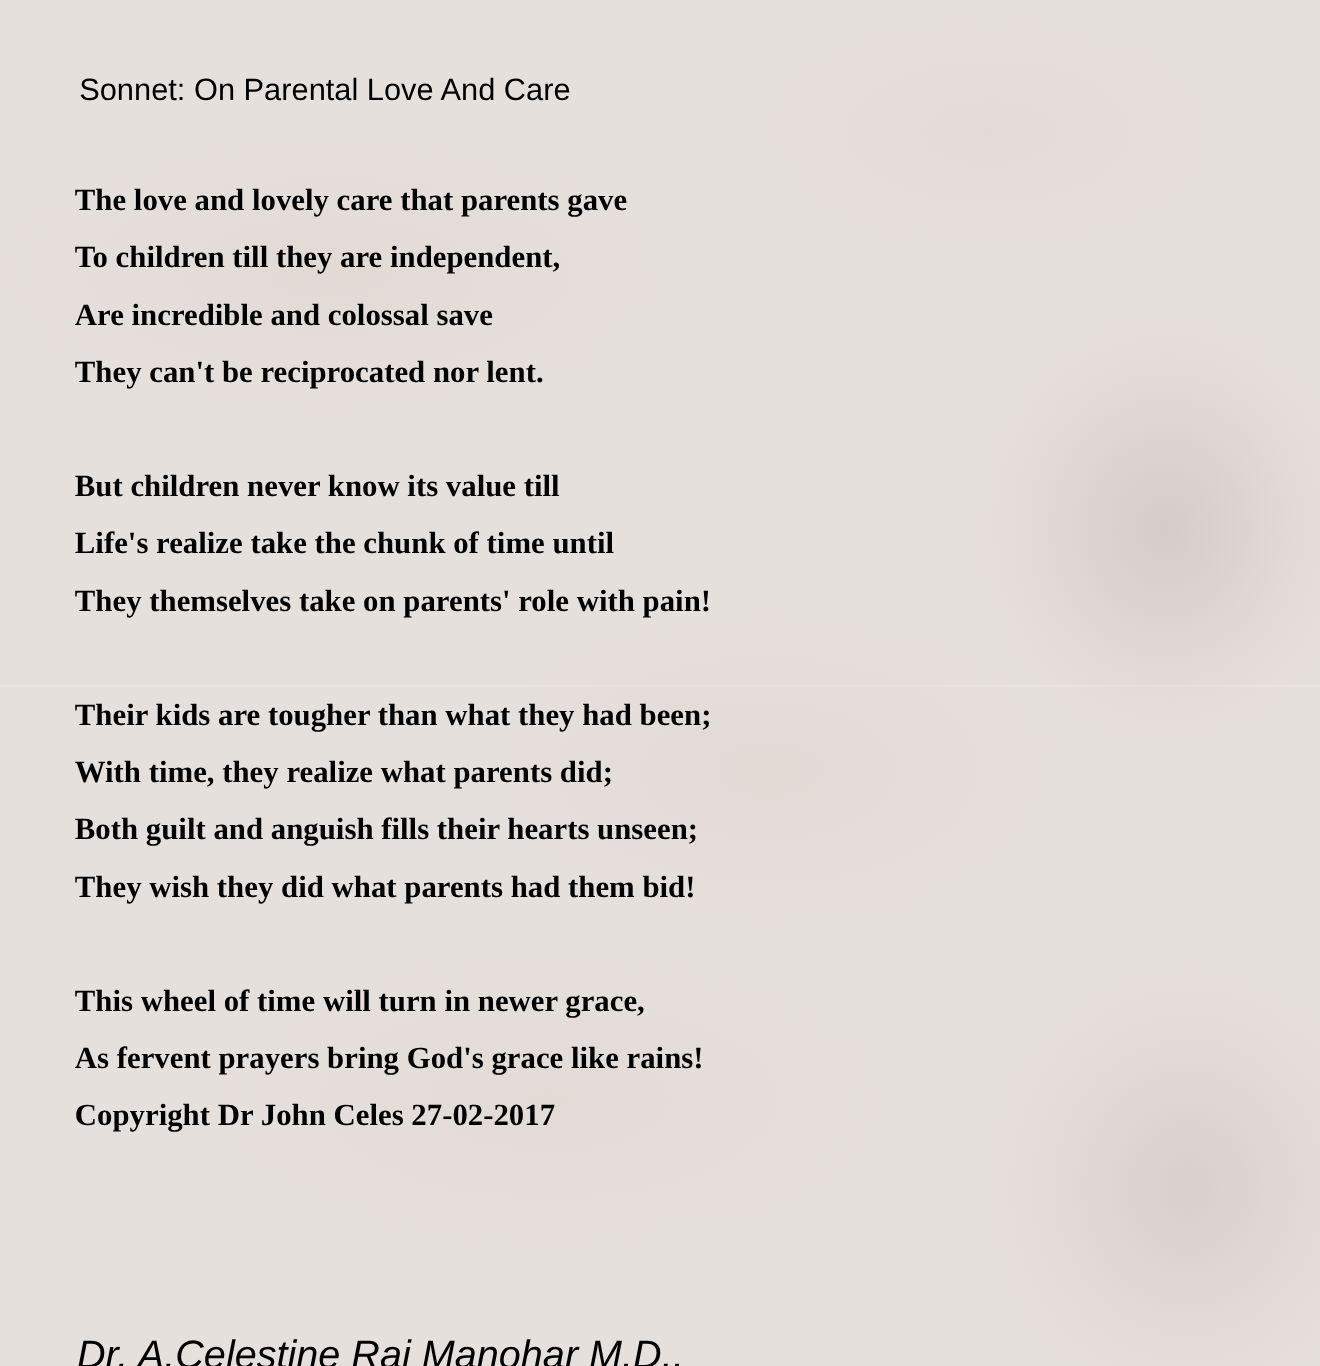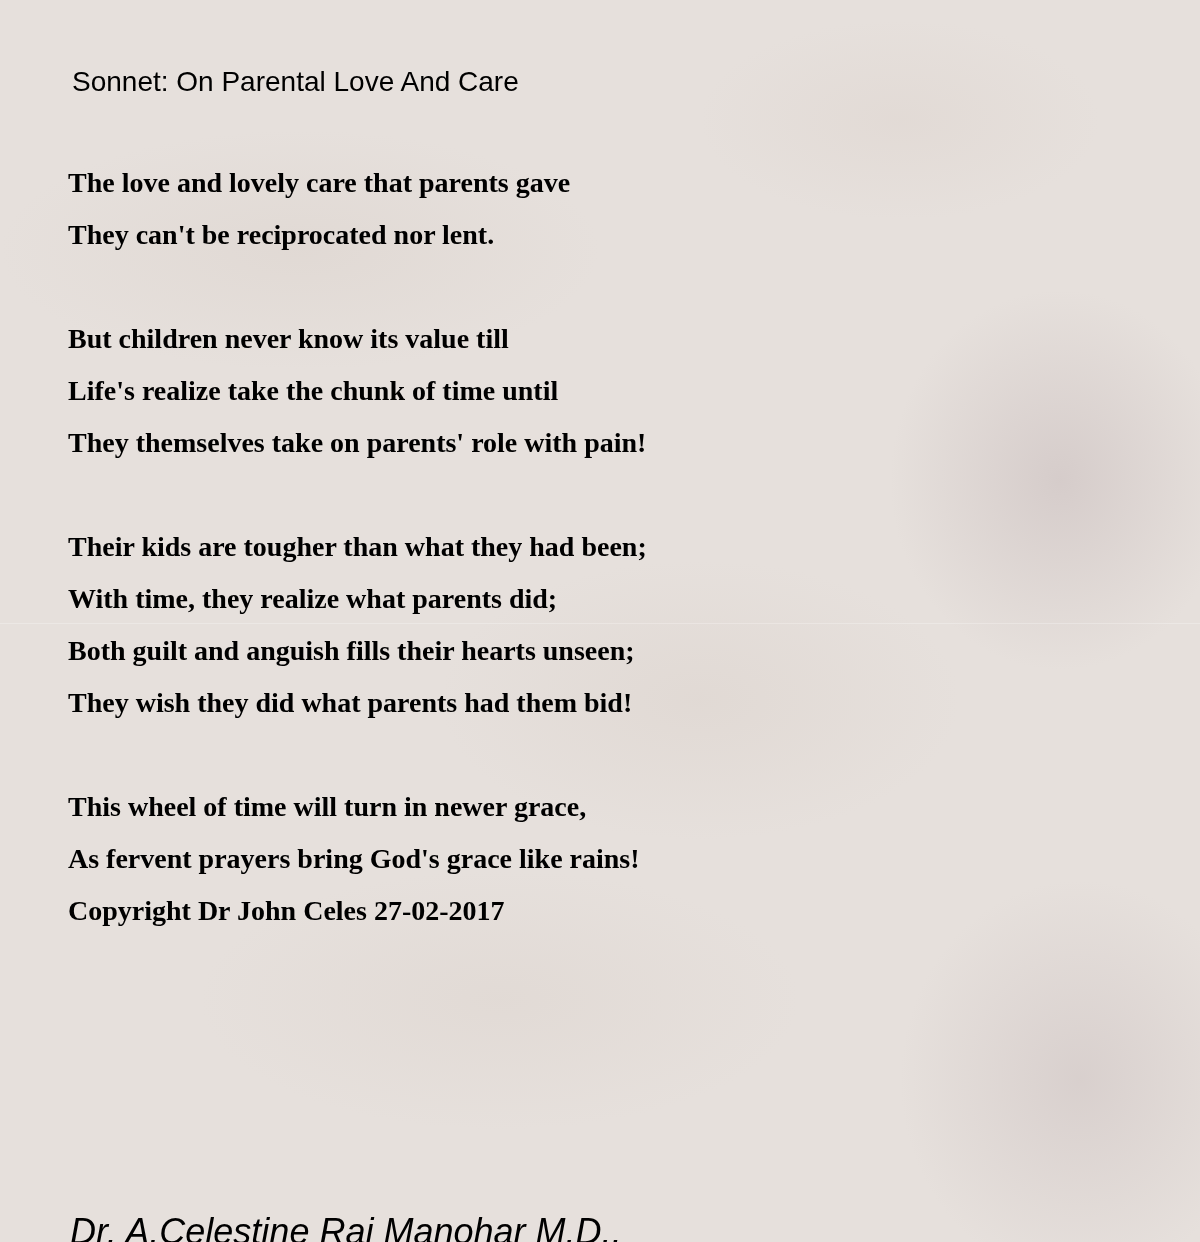--- a/index.html
+++ b/index.html
@@ -82,20 +82,22 @@
 
 <div class="bg-texture"></div>
 <div class="seam"></div>
 
 <div class="content">
   <h1 class="title">Sonnet: On Parental Love And Care</h1>
 
   <div class="poem">
     <div class="stanza">
       <span class="line">The love and lovely care that parents gave</span>
+      <span class="line">To children till they are independent,</span>
+      <span class="line">Are incredible and colossal save</span>
       <span class="line">They can't be reciprocated nor lent.</span>
     </div>
     <div class="stanza">
       <span class="line">But children never know its value till</span>
       <span class="line">Life's realize take the chunk of time until</span>
       <span class="line">They themselves take on parents' role with pain!</span>
     </div>
     <div class="stanza">
       <span class="line">Their kids are tougher than what they had been;</span>
       <span class="line">With time, they realize what parents did;</span>

